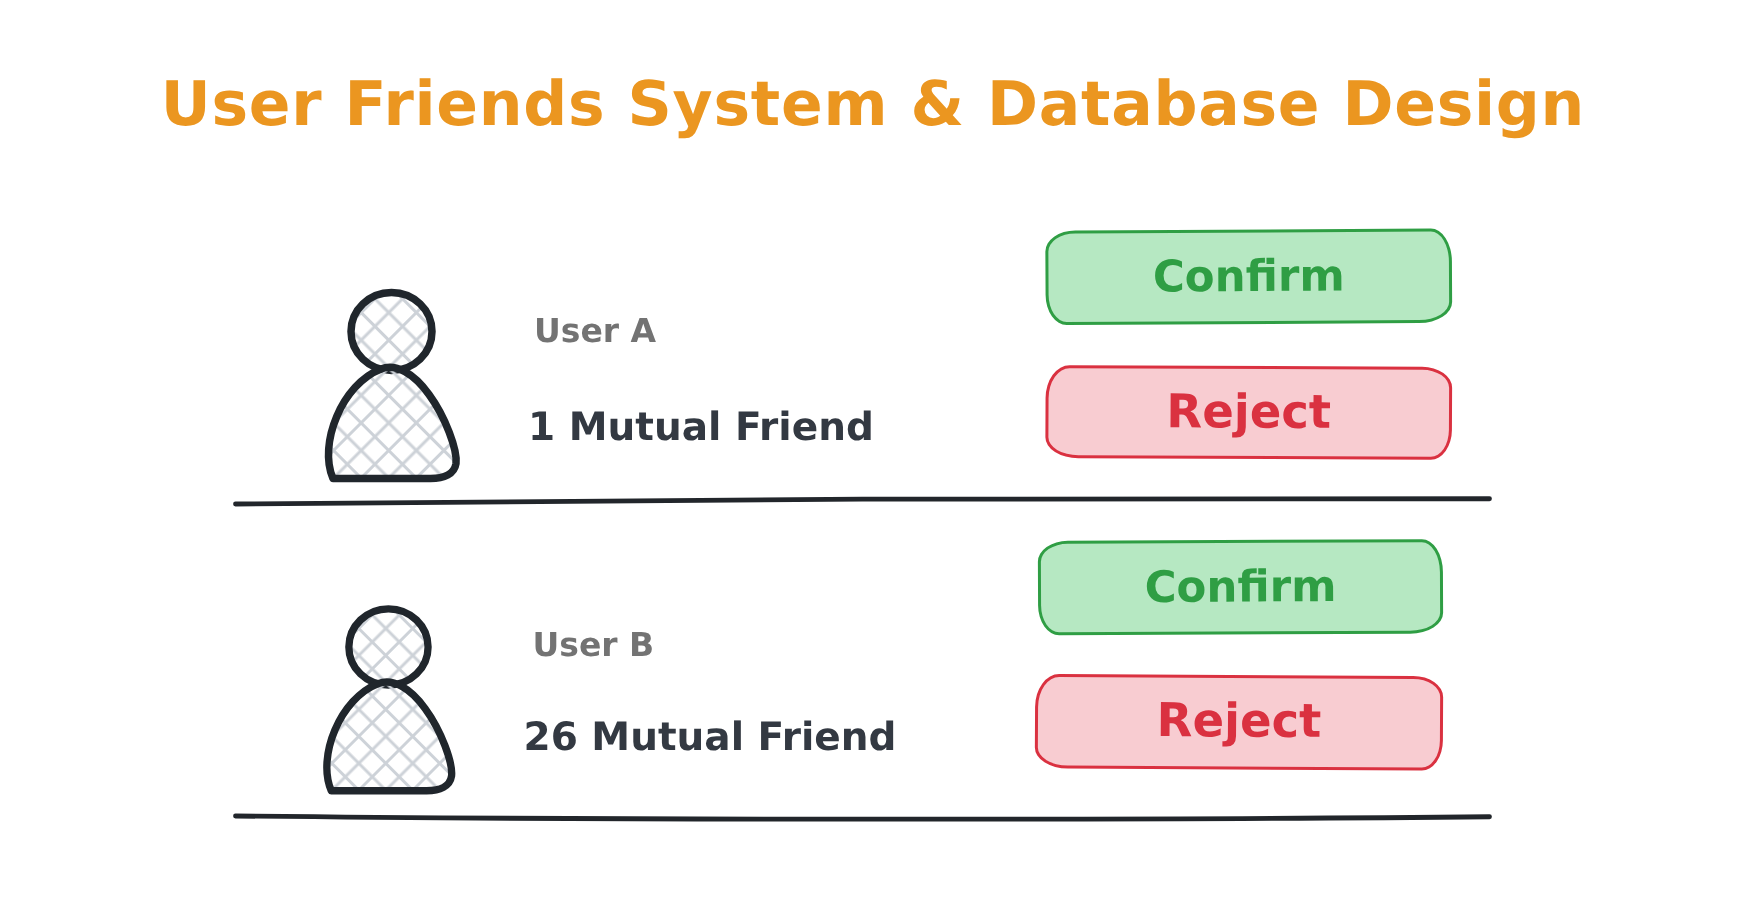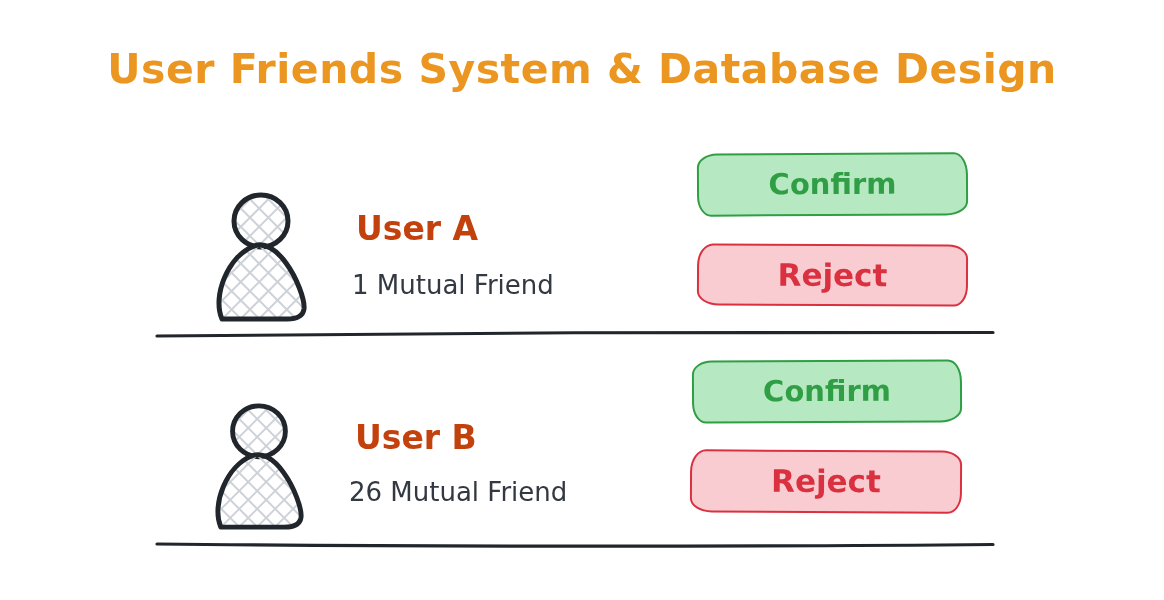--- a/index.html
+++ b/index.html
@@ -10,25 +10,25 @@
     position:absolute;top:4px;left:0;width:100%;margin:0;
     text-align:center;font-size:41px;font-weight:700;color:#EB9620;
     letter-spacing:0.5px;
   }
 
   .avatar{position:absolute;}
   .avatar svg{display:block;width:100%;height:100%;}
   .avatar-a{left:204px;top:149px;width:112px;height:136px;}
   .avatar-b{left:202px;top:360px;width:112px;height:133px;}
 
-  .user-name{position:absolute;font-size:33px;font-weight:600;color:#c2410c;}
+  .user-name{position:absolute;font-size:22px;font-weight:600;color:#737373;}
   .name-a{left:356px;top:168px;}
   .name-b{left:355px;top:377px;}
 
-  .mutual{position:absolute;font-size:26px;font-weight:400;color:#333942;}
+  .mutual{position:absolute;font-size:26px;font-weight:700;color:#333942;}
   .mutual-a{left:352px;top:229px;}
   .mutual-b{left:349px;top:436px;}
 
   .btn{
     position:absolute;border-style:solid;border-width:2.5px;
     font-family:inherit;font-weight:700;cursor:pointer;
     display:flex;align-items:center;justify-content:center;
     padding:0;line-height:1;
   }
   .btn.confirm{

